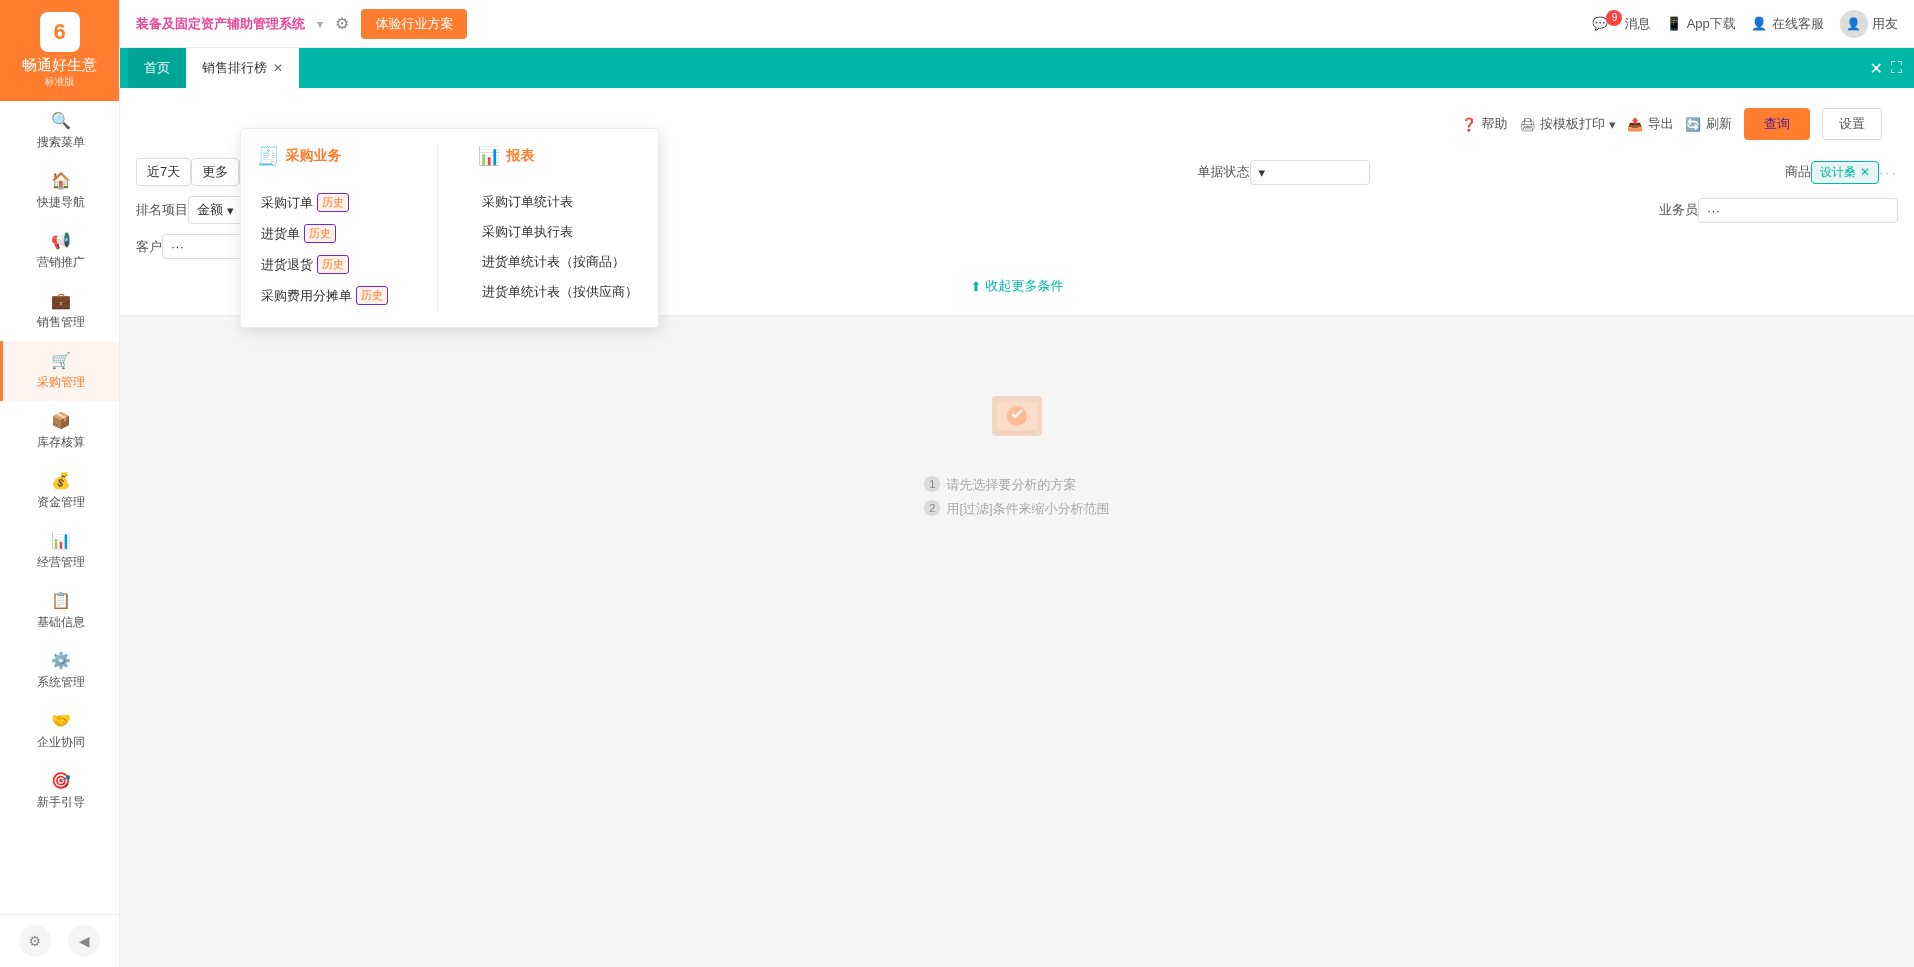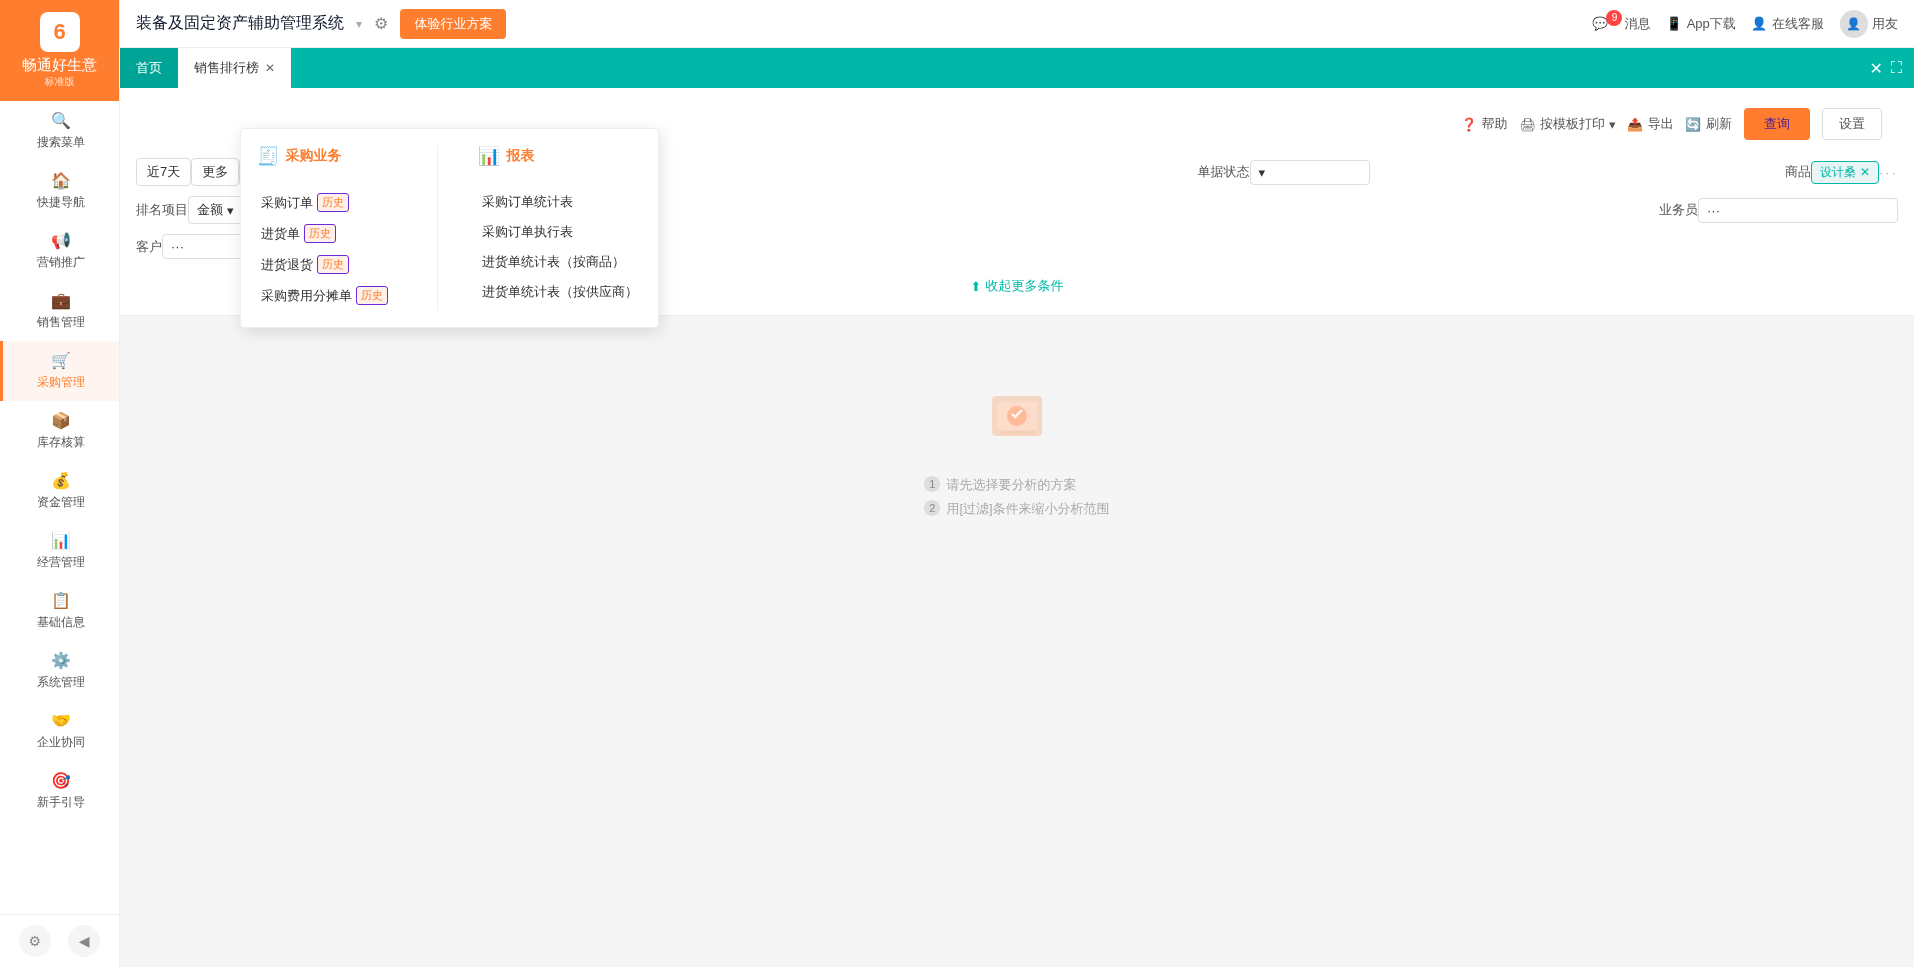--- a/index.html
+++ b/index.html
@@ -74,21 +74,21 @@
     .topbar {
       height: 48px;
       background: #fff;
       display: flex;
       align-items: center;
       padding: 0 16px;
       border-bottom: 1px solid #eee;
       gap: 12px;
       flex-shrink: 0;
     }
-    .topbar-title { font-size: 16px; color: #0f172a; }
+    .topbar-title { font-size: 13px; color: #ec4899; font-weight: bold; }
     .topbar-arrow { color: #aaa; font-size: 12px; }
     .topbar-gear { color: #888; font-size: 16px; cursor: pointer; }
     .topbar-industry-btn {
       background: #ff7d2e;
       color: #fff;
       border: none;
       padding: 6px 14px;
       border-radius: 4px;
       font-size: 13px;
       cursor: pointer;
@@ -133,21 +133,21 @@
     .tabbar-tab {
       padding: 0 16px;
       height: 100%;
       display: flex; align-items: center;
       cursor: pointer;
       color: #fff;
       font-size: 13px;
       gap: 6px;
       position: relative;
     }
-    .tabbar-tab.home { background: rgba(0,0,0,0.1); }
+    .tabbar-tab.home { background: rgba(0,0,0,0.1); margin-left: 8px; }
     .tabbar-tab.active { background: #fff; color: #333; }
     .tabbar-tab .close-btn { font-size: 12px; color: #666; cursor: pointer; }
     .tabbar-right {
       margin-left: auto;
       display: flex;
       align-items: center;
       gap: 8px;
       padding-right: 12px;
     }
     .tabbar-right-btn { color: #fff; cursor: pointer; font-size: 16px; }

